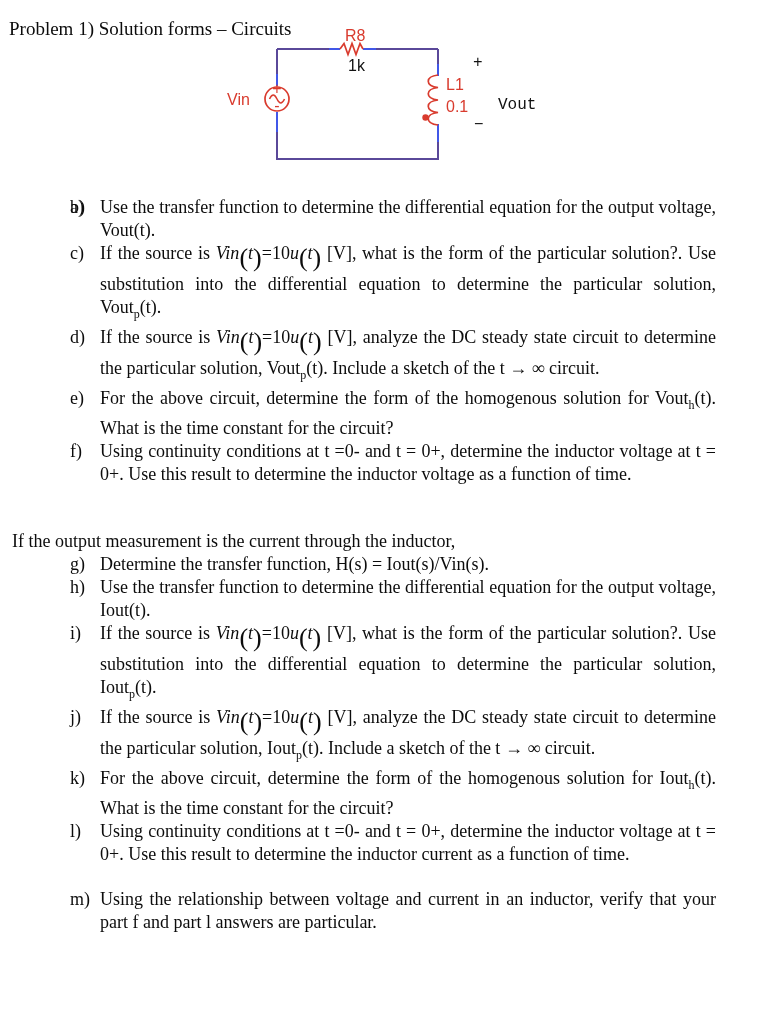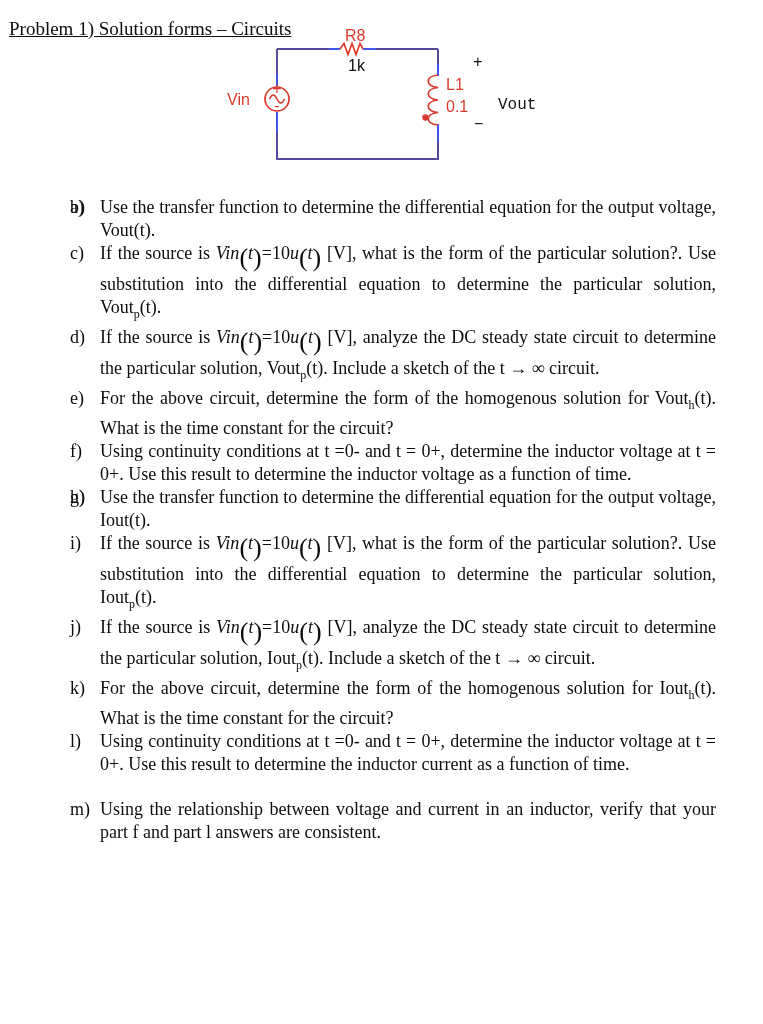--- a/index.html
+++ b/index.html
@@ -2,21 +2,21 @@
 <html><head>
 <meta charset="utf-8">
 <style>
   html,body{margin:0;padding:0;}
   body{
     width:763px;height:1024px;position:relative;background:#ffffff;
     font-family:"Liberation Serif", serif;color:#0c0c0c;overflow:hidden;
   }
   .title{
     position:absolute;left:9px;top:4px;font-size:19px;line-height:24px;
-    font-weight:normal;white-space:nowrap;text-decoration:underline;
+    font-weight:normal;white-space:nowrap;
   }
   #circuit{position:absolute;left:220px;top:20px;}
   #circuit text{font-family:"Liberation Sans", sans-serif;font-size:16px;}
   #circuit text.mono{font-family:"Liberation Mono", monospace;}
   .problems{
     position:absolute;left:100px;top:196px;width:616px;
     font-size:18px;line-height:23px;
   }
   .item{position:relative;text-align:justify;}
   .item .lbl{position:absolute;left:-30px;top:0;}
@@ -78,22 +78,23 @@
 
 <div class="problems">
   <div id="part1">
       <div class="item"><span class="lbl">a)</span></div>
       <div class="item"><span class="lbl">b)</span><span class="txt">Use the transfer function to determine the differential equation for the output voltage, Vout(t).</span></div>
       <div class="item"><span class="lbl">c)</span><span class="txt">If the source is </span><span class="mi">Vin</span><span class="mp">(</span><span class="mi">t</span><span class="mp">)</span><span class="mn">=</span><span class="mn">10</span><span class="mi">u</span><span class="mp">(</span><span class="mi">t</span><span class="mp">)</span><span class="txt"> [V], what is the form of the particular solution?. Use substitution into the differential equation to determine the particular solution, Vout</span><span class="sub">p</span><span class="txt">(t).</span></div>
       <div class="item"><span class="lbl">d)</span><span class="txt">If the source is </span><span class="mi">Vin</span><span class="mp">(</span><span class="mi">t</span><span class="mp">)</span><span class="mn">=</span><span class="mn">10</span><span class="mi">u</span><span class="mp">(</span><span class="mi">t</span><span class="mp">)</span><span class="txt"> [V], analyze the DC steady state circuit to determine the particular solution, Vout</span><span class="sub">p</span><span class="txt">(t). Include a sketch of the t → ∞ circuit.</span></div>
       <div class="item"><span class="lbl">e)</span><span class="txt">For the above circuit, determine the form of the homogenous solution for Vout</span><span class="sub">h</span><span class="txt">(t). What is the time constant for the circuit?</span></div>
       <div class="item"><span class="lbl">f)</span><span class="txt">Using continuity conditions at t =0- and t = 0+, determine the inductor voltage at t = 0+. Use this result to determine the inductor voltage as a function of time.</span></div>
     </div>
+  <div class="interlude">If the output measurement is the current through the inductor,</div>
   <div id="part2">
-      <div class="item"><span class="lbl">g)</span></div>
+      <div class="item"><span class="lbl">g)</span><span class="txt">Determine the transfer function, H(s) = Iout(s)/Vin(s).</span></div>
       <div class="item"><span class="lbl">h)</span><span class="txt">Use the transfer function to determine the differential equation for the output voltage, Iout(t).</span></div>
       <div class="item"><span class="lbl">i)</span><span class="txt">If the source is </span><span class="mi">Vin</span><span class="mp">(</span><span class="mi">t</span><span class="mp">)</span><span class="mn">=</span><span class="mn">10</span><span class="mi">u</span><span class="mp">(</span><span class="mi">t</span><span class="mp">)</span><span class="txt"> [V], what is the form of the particular solution?. Use substitution into the differential equation to determine the particular solution, Iout</span><span class="sub">p</span><span class="txt">(t).</span></div>
       <div class="item"><span class="lbl">j)</span><span class="txt">If the source is </span><span class="mi">Vin</span><span class="mp">(</span><span class="mi">t</span><span class="mp">)</span><span class="mn">=</span><span class="mn">10</span><span class="mi">u</span><span class="mp">(</span><span class="mi">t</span><span class="mp">)</span><span class="txt"> [V], analyze the DC steady state circuit to determine the particular solution, Iout</span><span class="sub">p</span><span class="txt">(t). Include a sketch of the t → ∞ circuit.</span></div>
       <div class="item"><span class="lbl">k)</span><span class="txt">For the above circuit, determine the form of the homogenous solution for Iout</span><span class="sub">h</span><span class="txt">(t). What is the time constant for the circuit?</span></div>
       <div class="item"><span class="lbl">l)</span><span class="txt">Using continuity conditions at t =0- and t = 0+, determine the inductor voltage at t = 0+. Use this result to determine the inductor current as a function of time.</span></div>
-      <div class="item"><span class="lbl">m)</span><span class="txt">Using the relationship between voltage and current in an inductor, verify that your part f and part l answers are consistent.</span></div>
+      <div class="item"><span class="lbl">m)</span><span class="txt">Using the relationship between voltage and current in an inductor, verify that your part f and part l answers are particular.</span></div>
     </div>
 </div>
 
 </body></html>

